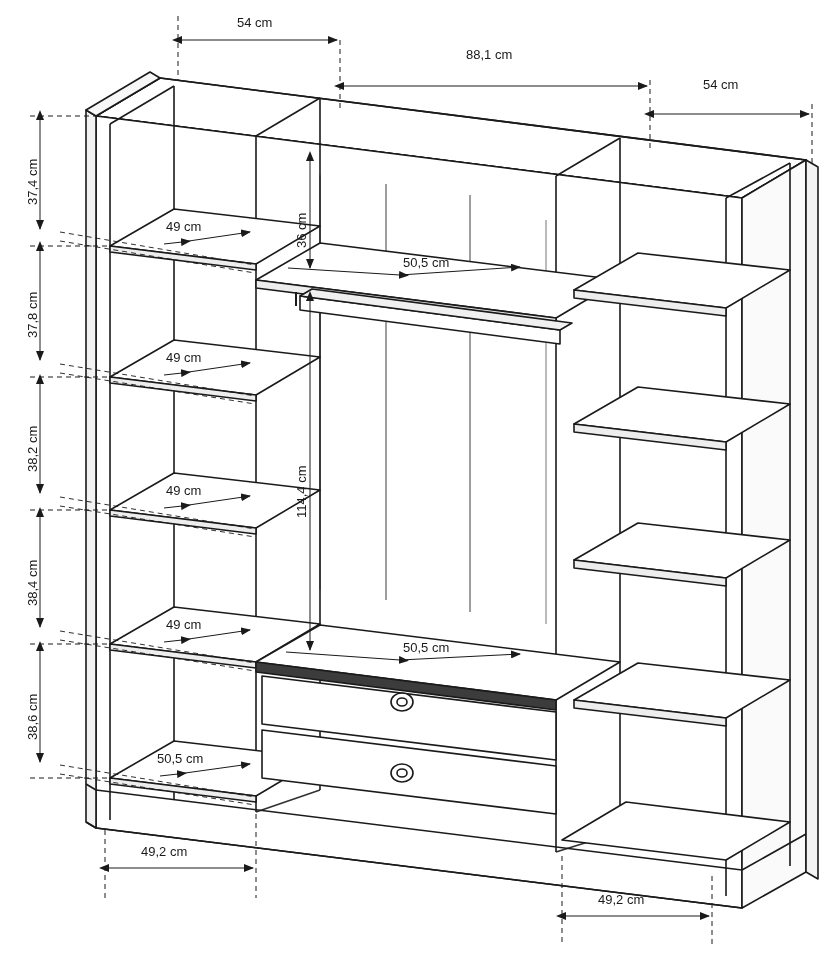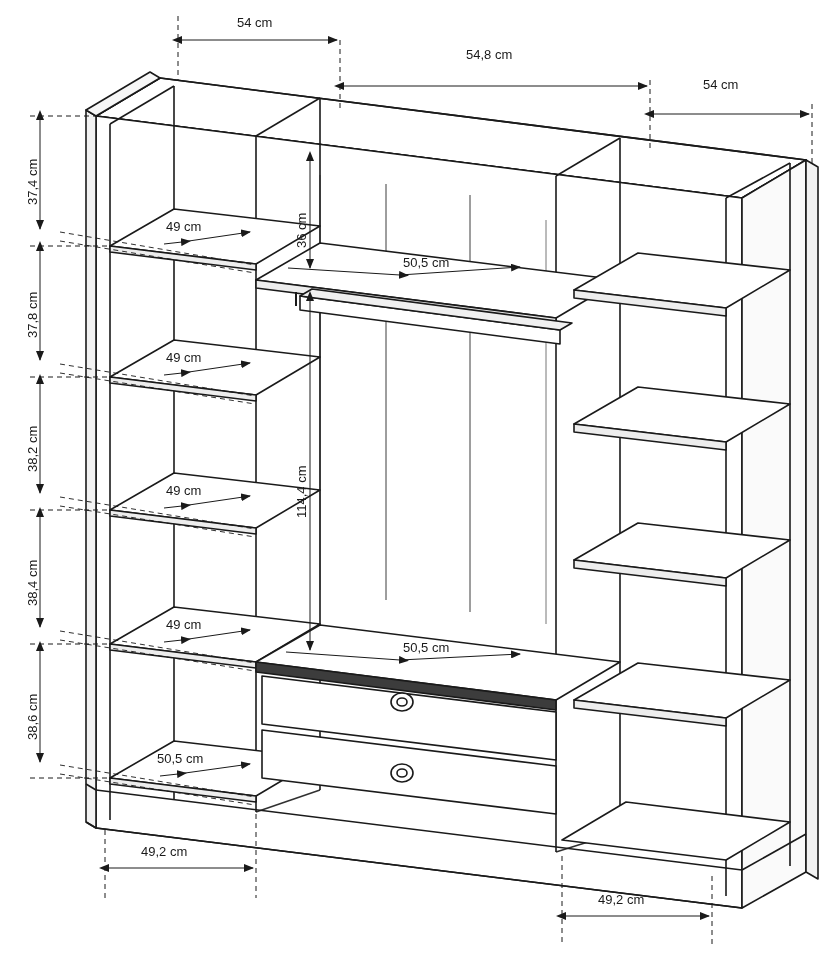--- a/index.html
+++ b/index.html
@@ -214,21 +214,21 @@
       <path d="M256 814 L256 898" stroke-dasharray="5 4"></path>
       <path d="M108 868 L253 868" marker-start="url(#arrTail)" marker-end="url(#arrHead)"></path>
 
       <path d="M562 856 L562 944" stroke-dasharray="5 4"></path>
       <path d="M712 876 L712 944" stroke-dasharray="5 4"></path>
       <path d="M565 916 L709 916" marker-start="url(#arrTail)" marker-end="url(#arrHead)"></path>
     </g>
   </svg>
 
   <div class="dimlabel" style="left:237px; top:16px;">54 cm</div>
-  <div class="dimlabel" style="left:466px; top:48px;">54,8 cm</div>
+  <div class="dimlabel" style="left:466px; top:48px;">88,1 cm</div>
   <div class="dimlabel" style="left:703px; top:78px;">54 cm</div>
 
   <div class="dimlabel vert" style="left:26px; top:205px; transform:rotate(-90deg);">37,4 cm</div>
   <div class="dimlabel vert" style="left:26px; top:338px; transform:rotate(-90deg);">37,8 cm</div>
   <div class="dimlabel vert" style="left:26px; top:472px; transform:rotate(-90deg);">38,2 cm</div>
   <div class="dimlabel vert" style="left:26px; top:606px; transform:rotate(-90deg);">38,4 cm</div>
   <div class="dimlabel vert" style="left:26px; top:740px; transform:rotate(-90deg);">38,6 cm</div>
 
   <div class="dimlabel" style="left:166px; top:220px;">49 cm</div>
   <div class="dimlabel" style="left:166px; top:351px;">49 cm</div>

